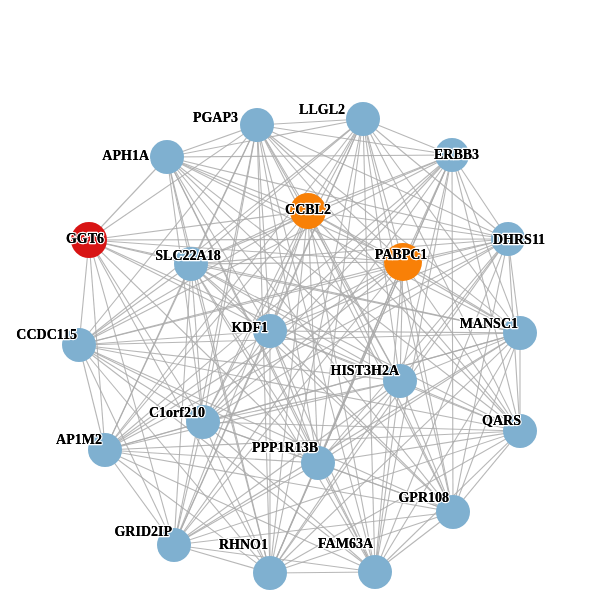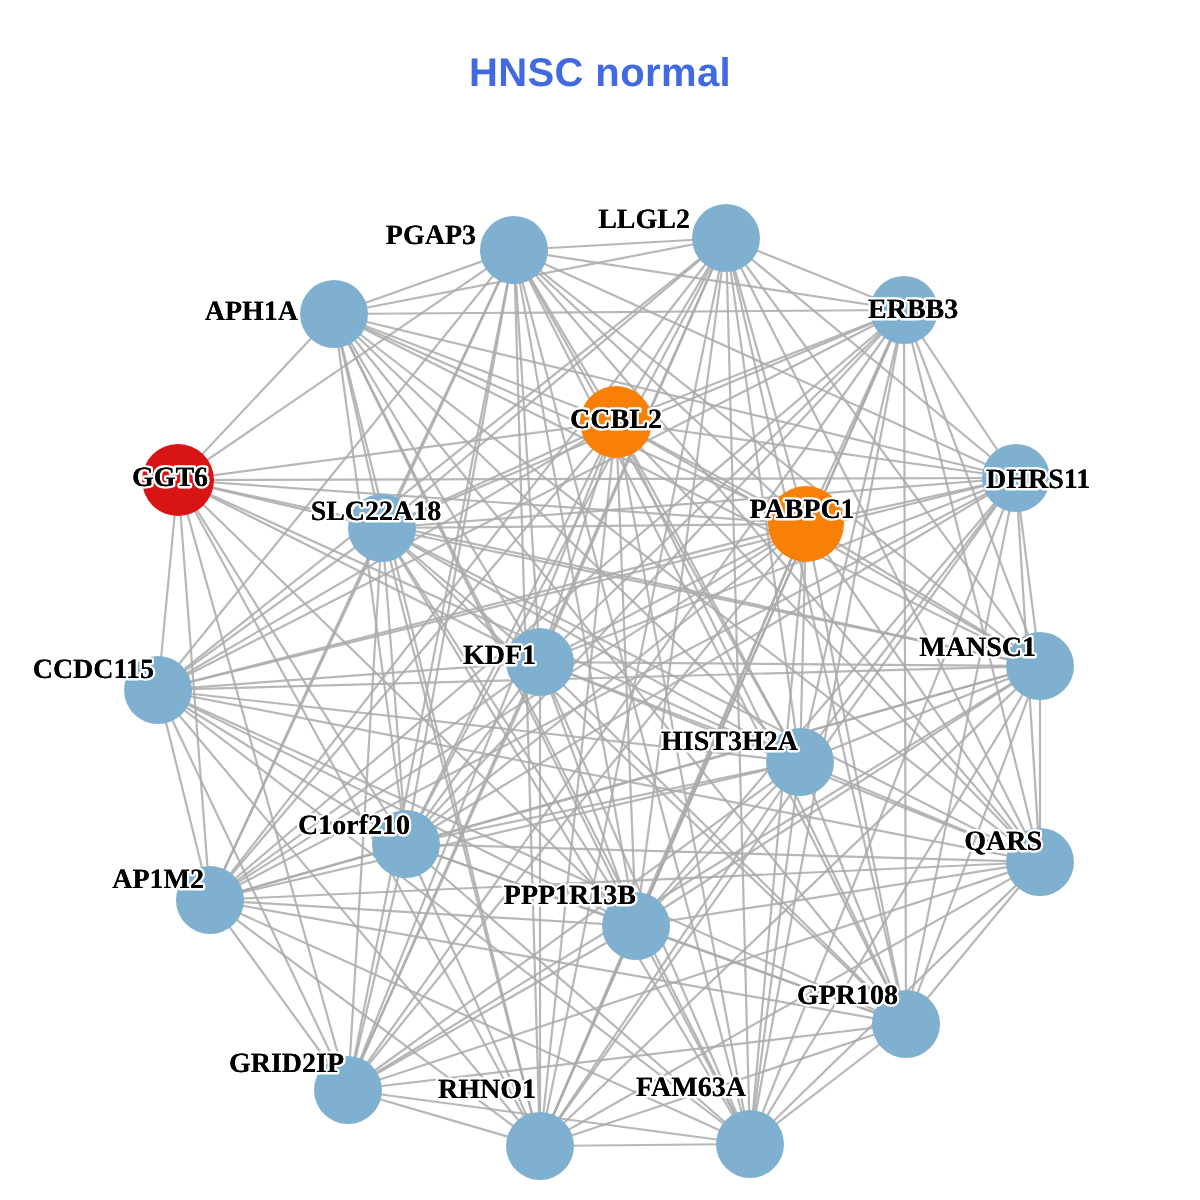--- a/index.html
+++ b/index.html
@@ -62,21 +62,20 @@
   }
   .node-label-inner {
     stroke: none;
   }
 </style>
 </head>
 <body>
 
 <div id="app">
 
-  <div id="chart-title">HNSC normal</div>
 
   <svg id="net-svg" viewBox="0 0 600 600">
     <g id="edges-layer">
         <line x1="257" y1="125" x2="363" y2="119" class="edge" stroke="#aaaaaa"></line>
         <line x1="257" y1="125" x2="167" y2="157" class="edge" stroke="#aaaaaa"></line>
         <line x1="257" y1="125" x2="452" y2="155" class="edge" stroke="#aaaaaa"></line>
         <line x1="257" y1="125" x2="308" y2="211" class="edge" stroke="#aaaaaa"></line>
         <line x1="257" y1="125" x2="89" y2="240" class="edge" stroke="#aaaaaa"></line>
         <line x1="257" y1="125" x2="191" y2="264" class="edge" stroke="#aaaaaa"></line>
         <line x1="257" y1="125" x2="403" y2="262" class="edge" stroke="#aaaaaa"></line>

